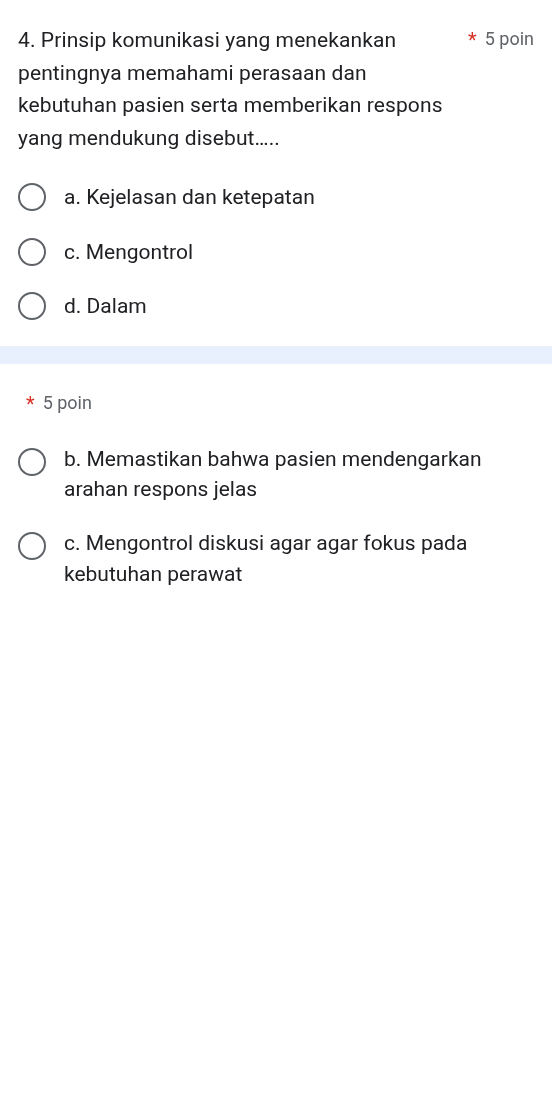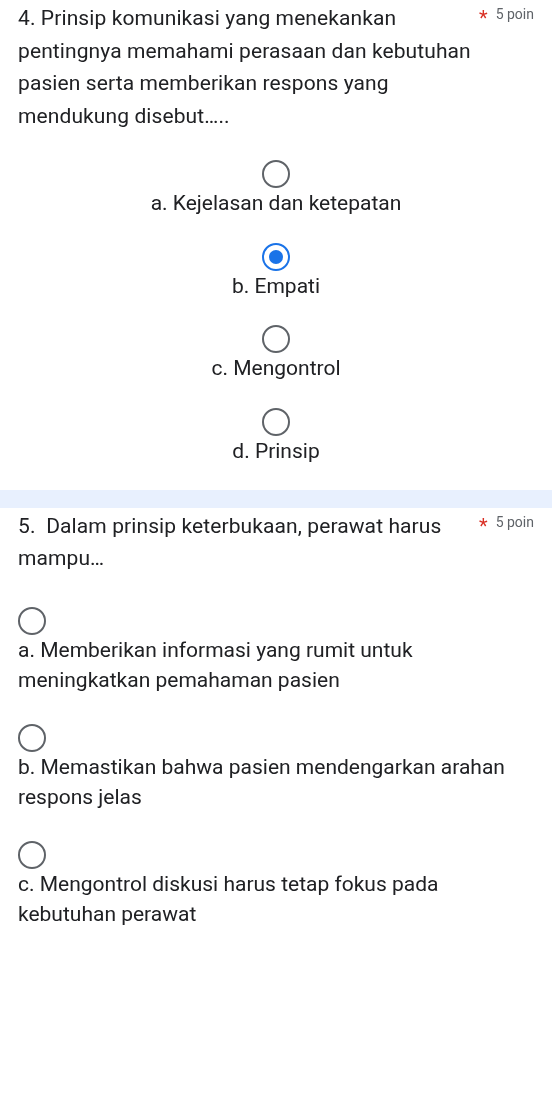--- a/index.html
+++ b/index.html
@@ -7,21 +7,21 @@
       padding: 0;
       box-sizing: border-box;
     }
     body {
       font-family: Roboto, Arial, sans-serif;
       background: #ffffff;
       width: 552px;
       color: #202124;
     }
     .question-block {
-      padding: 2px 18px 24px 18px;
+      padding: 24px 18px 24px 18px;
       background: #ffffff;
     }
     .question-header {
       display: flex;
       align-items: flex-start;
       margin-bottom: 28px;
     }
     .question-text {
       font-size: 21px;
       line-height: 1.55;
@@ -37,32 +37,32 @@
       line-height: 1.2;
       padding-top: 4px;
     }
     .required-mark {
       color: #d93025;
       font-size: 20px;
       margin-right: 8px;
     }
     .points-text {
       color: #5f6368;
-      font-size: 14px;
+      font-size: 18px;
     }
     .options {
       display: flex;
       flex-direction: column;
       gap: 24px;
     }
     .option-row {
       display: flex;
       align-items: center;
+      gap: 18px;
       cursor: pointer;
-      flex-direction: column;
     }
     .option-row.align-top {
       align-items: flex-start;
     }
     .option-row.align-top .radio {
       margin-top: 4px;
     }
     .radio {
       width: 28px;
       height: 28px;
@@ -109,54 +109,42 @@
       <span class="required-mark">*</span>
       <span class="points-text">5 poin</span>
     </div>
   </div>
   <div class="options">
     <div class="option-row">
       <div class="radio"></div>
       <div class="option-text">a. Kejelasan dan ketepatan</div>
     </div>
     <div class="option-row">
-      <div class="radio selected"></div>
-      <div class="option-text">b. Empati</div>
-    </div>
-    <div class="option-row">
       <div class="radio"></div>
       <div class="option-text">c. Mengontrol</div>
     </div>
     <div class="option-row">
       <div class="radio"></div>
-      <div class="option-text">d. Prinsip</div>
+      <div class="option-text">d. Dalam</div>
     </div>
   </div>
 </div>
 
 <div class="divider"></div>
 
 <div class="question-block">
   <div class="question-header">
-    <div class="question-text">
-      <span>5.</span>&nbsp;
-      <span>Dalam prinsip keterbukaan, perawat harus mampu…</span>
-    </div>
     <div class="required-points">
       <span class="required-mark">*</span>
       <span class="points-text">5 poin</span>
     </div>
   </div>
   <div class="options">
     <div class="option-row align-top">
       <div class="radio"></div>
-      <div class="option-text">a. Memberikan informasi yang rumit untuk meningkatkan pemahaman pasien</div>
-    </div>
-    <div class="option-row align-top">
-      <div class="radio"></div>
       <div class="option-text">b. Memastikan bahwa pasien mendengarkan arahan respons jelas</div>
     </div>
     <div class="option-row align-top">
       <div class="radio"></div>
-      <div class="option-text">c. Mengontrol diskusi harus tetap fokus pada kebutuhan perawat</div>
+      <div class="option-text">c. Mengontrol diskusi agar agar fokus pada kebutuhan perawat</div>
     </div>
   </div>
 </div>
 
 </body></html>

